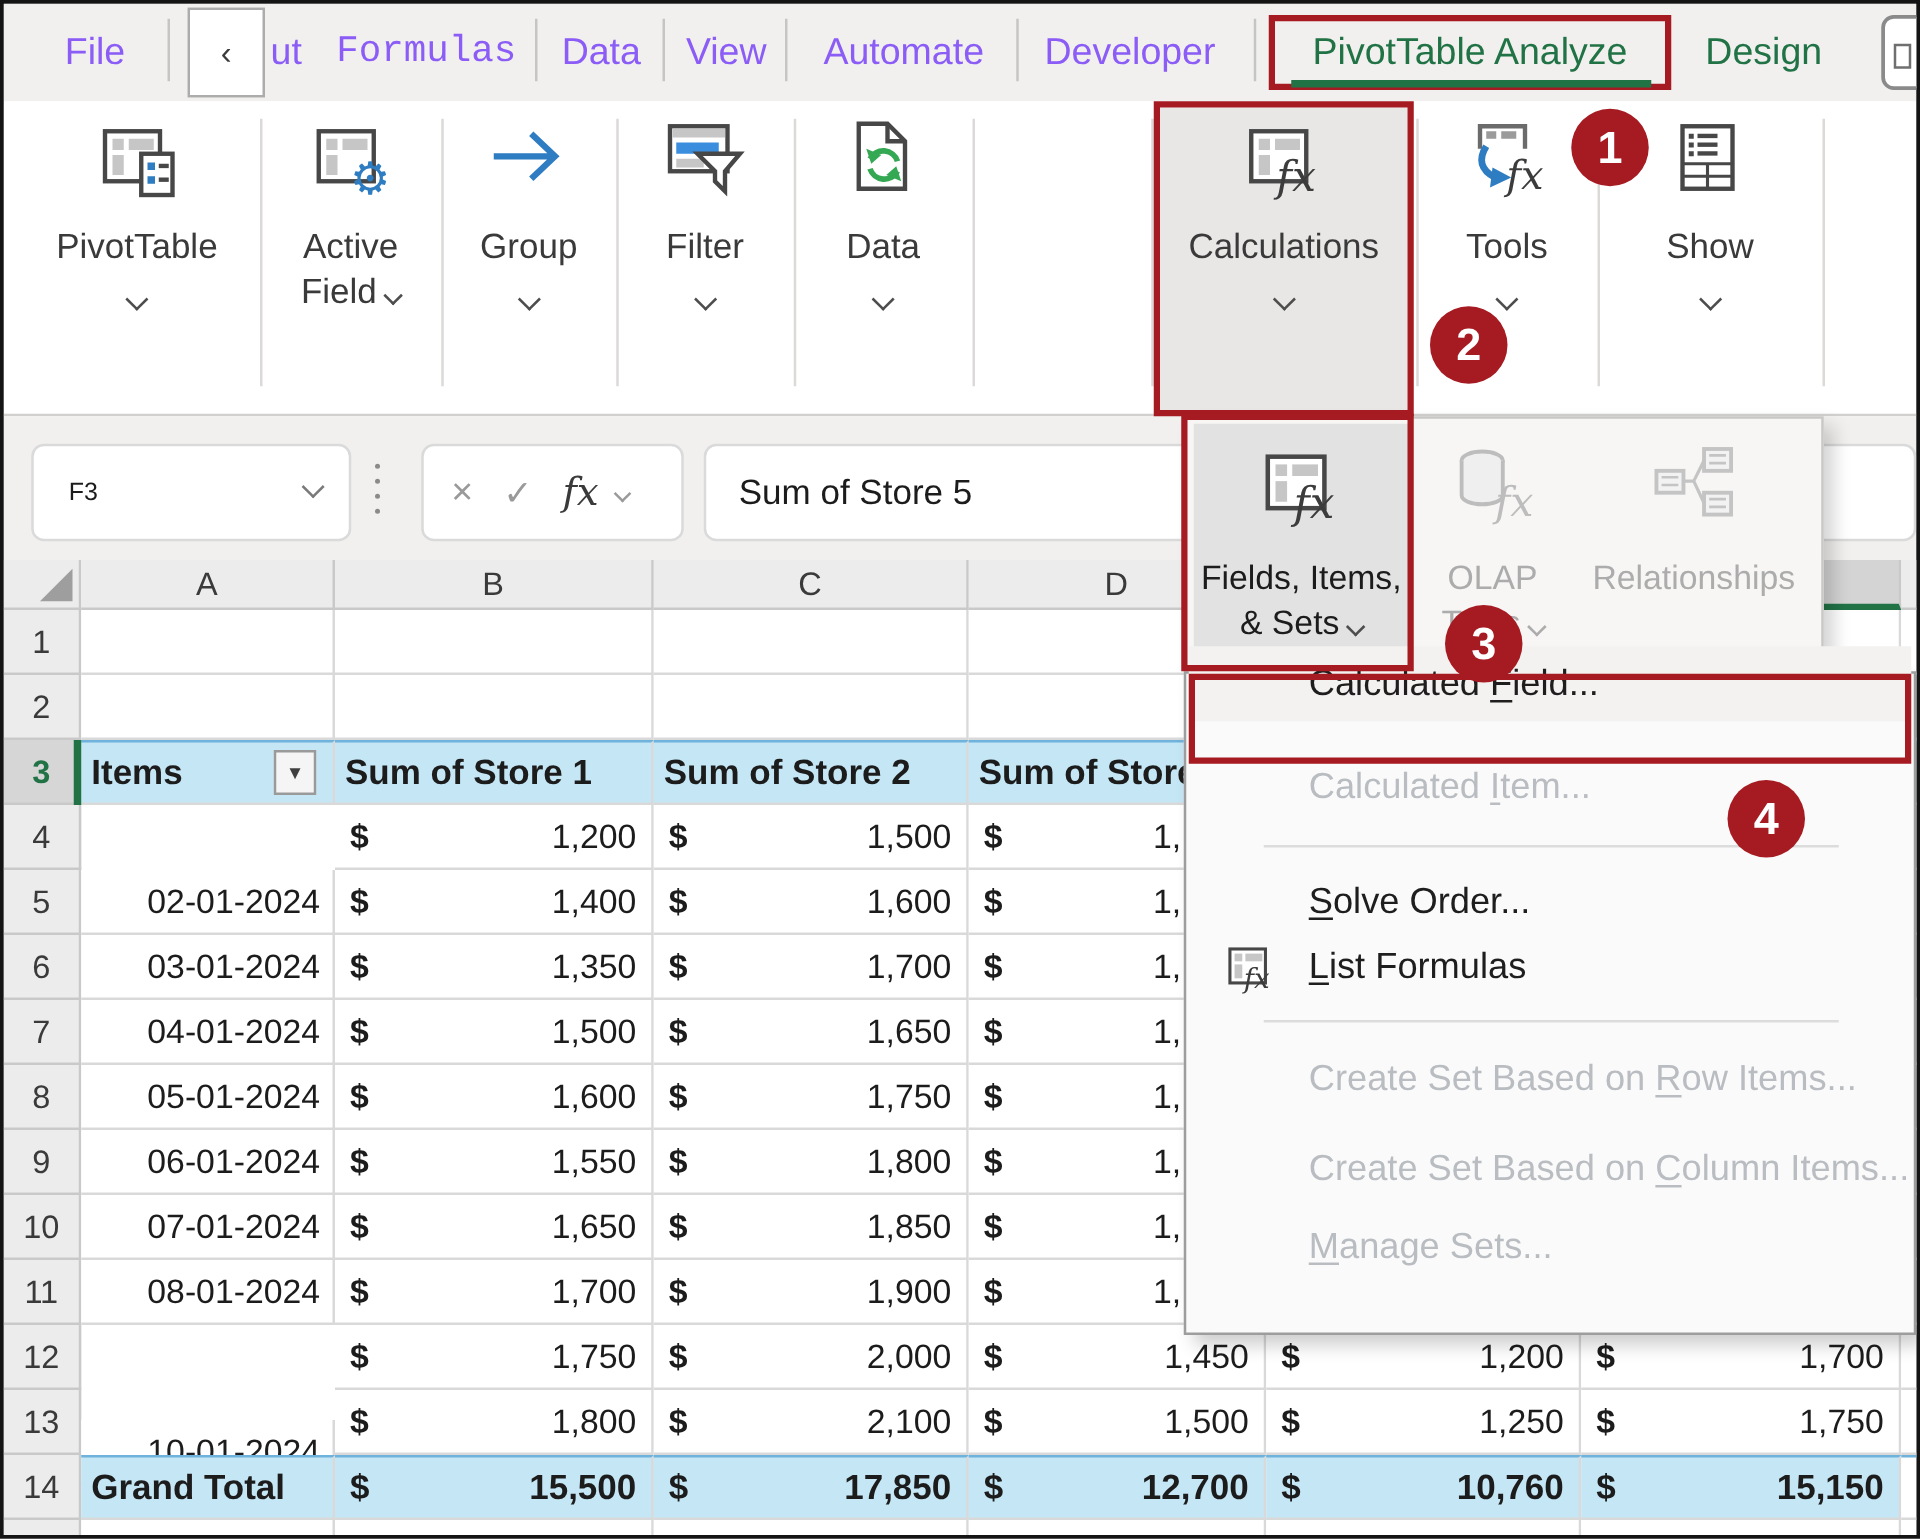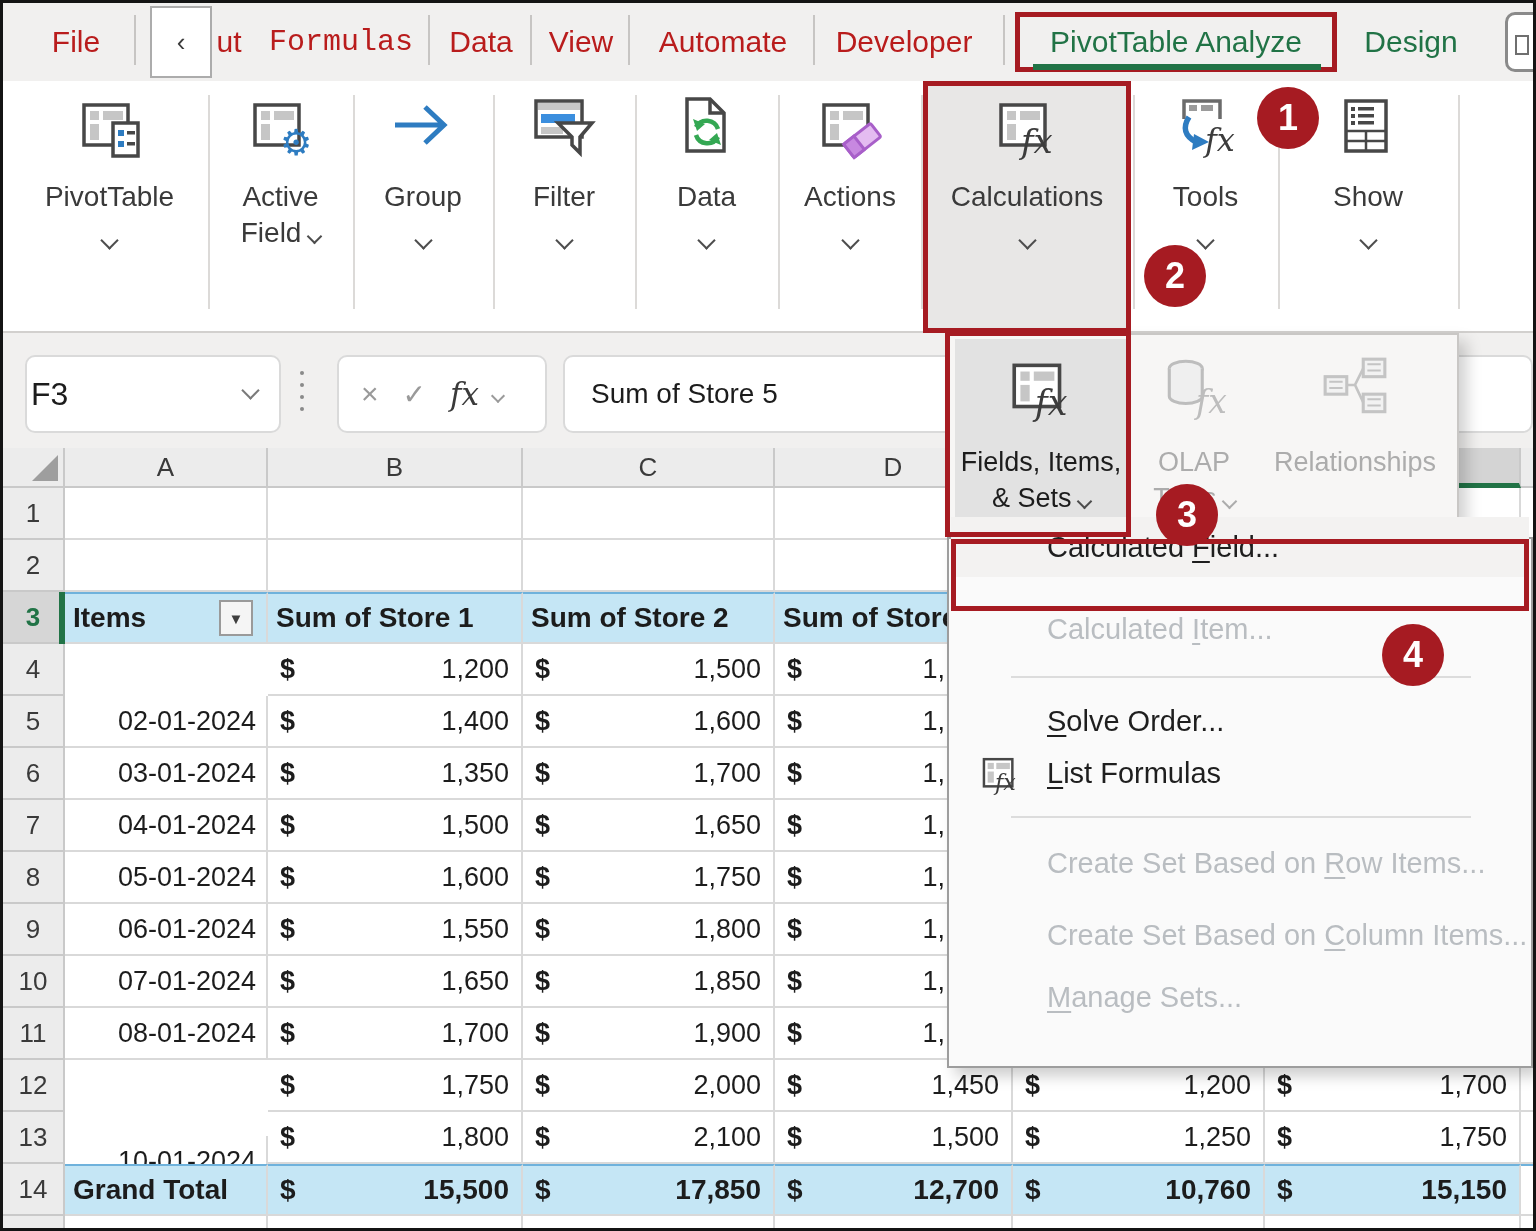--- a/index.html
+++ b/index.html
@@ -1,21 +1,21 @@
 <!DOCTYPE html>
 <html style="--red: #A61B22; --green: #217346; --hblue: #C5E6F5;"><head>
 <meta charset="utf-8">
 <style>
   html,body{margin:0;padding:0;background:#333;}
   #shot{position:relative;width:1536px;height:1231px;background:#fff;border:3px solid #141414;
         box-sizing:border-box;overflow:hidden;font-family:"Liberation Sans",sans-serif;color:#1c1c1c;}
   
   .tabbar{position:absolute;left:0;top:0;width:100%;height:78px;background:#F1F0EF;}
   .tab{position:absolute;top:0;height:78px;display:flex;align-items:center;justify-content:center;
-       font-size:30px;color:#b91c1c;cursor:default;white-space:nowrap;}
+       font-size:30px;color:#8b5cf6;cursor:default;white-space:nowrap;}
   .tab.green{color:var(--green);}
   .tabsep{position:absolute;top:12px;width:2px;height:50px;background:#C7C5C3;}
   .cropbox{position:absolute;top:3px;height:72px;background:#fff;border:2px solid #ACACAC;box-sizing:border-box;
            display:flex;align-items:center;justify-content:center;font-size:26px;color:#3c3c3c;}
   .cornerbtn{position:absolute;top:9px;left:1502px;width:46px;height:60px;border:3px solid #8A8A8A;
              border-radius:10px;background:#fff;box-sizing:border-box;}
   .cornerbtn i{position:absolute;left:7px;top:20px;width:10px;height:16px;border:2.5px solid #6f6f6f;display:block;}
   
   .ribbon{position:absolute;left:0;top:78px;width:100%;height:252px;background:#fff;border-bottom:2px solid #D2D0CE;box-sizing:border-box;}
   .rgroup{position:absolute;top:0;height:100%;}
@@ -177,36 +177,20 @@
             <polygon points="20,26 24,38 32,31" fill="#34A853"></polygon>
             <path d="M23 42 a12 12 0 0 0 22 2" fill="none" stroke="#34A853" stroke-width="4.5"></path>
             <polygon points="48,52 44,40 36,47" fill="#34A853"></polygon>
           </svg>
       </span>
       <div class="rlabel">Data</div>
       <div class="rchev"><span class="chev"></span></div>
     </div>
     <div class="rgsep" style="left:775px;"></div>
 
-    <div class="rgroup" style="left:777px;width:140px;">
-      <span class="ricon">
-        <svg width="68" height="68" viewBox="0 0 68 68">
-            <rect x="8" y="12" width="44" height="40" fill="#fff" stroke="#474747" stroke-width="3.5"></rect>
-            <rect x="14" y="18" width="9" height="9" fill="#C6C6C6"></rect>
-            <rect x="27" y="18" width="20" height="9" fill="#C6C6C6"></rect>
-            <rect x="14" y="31" width="9" height="16" fill="#C6C6C6"></rect>
-            <g transform="rotate(-38 46 47)">
-              <rect x="29" y="39" width="34" height="17" rx="2" fill="#E4BCF1" stroke="#A85FC9" stroke-width="3"></rect>
-              <rect x="29" y="39" width="13" height="17" fill="#C788E0" stroke="#A85FC9" stroke-width="3"></rect>
-            </g>
-          </svg>
-      </span>
-      <div class="rlabel">Actions</div>
-      <div class="rchev"><span class="chev"></span></div>
-    </div>
     <div class="rgsep" style="left:918px;"></div>
 
     <div class="rgroup" style="left:922px;width:204px;">
       <span class="ricon">
         <svg width="68" height="68" viewBox="0 0 68 68">
             <rect x="8" y="12" width="44" height="40" fill="#fff" stroke="#474747" stroke-width="3.5"></rect>
             <rect x="14" y="18" width="9" height="9" fill="#C6C6C6"></rect>
             <rect x="27" y="18" width="20" height="9" fill="#C6C6C6"></rect>
             <rect x="14" y="31" width="9" height="16" fill="#C6C6C6"></rect>
             <text x="28" y="60" font-size="34" font-style="italic" font-family="DejaVu Serif,serif" fill="#3c3c3c">fx</text>
@@ -247,21 +231,21 @@
           </svg>
       </span>
       <div class="rlabel">Show</div>
       <div class="rchev"><span class="chev"></span></div>
     </div>
     <div class="rgsep" style="left:1455px;"></div>
   </div>
 
   <div class="fbar">
     <div class="fbox" style="left:22px;width:256px;">
-      <span style="padding-left:4px;font-size:32px;">F3</span>
+      <span style="padding-left:28px;font-size:20px;">F3</span>
       <span style="position:absolute;right:22px;top:26px;"><span class="chev" style="border-color:#7a7a7a;"></span></span>
     </div>
     <div class="fdots">
         <i></i>
         <i></i>
         <i></i>
         <i></i>
       </div>
     <div class="fbox" style="left:334px;width:210px;">
       <span style="padding-left:22px;font-size:30px;color:#9a9a9a;">×</span>

